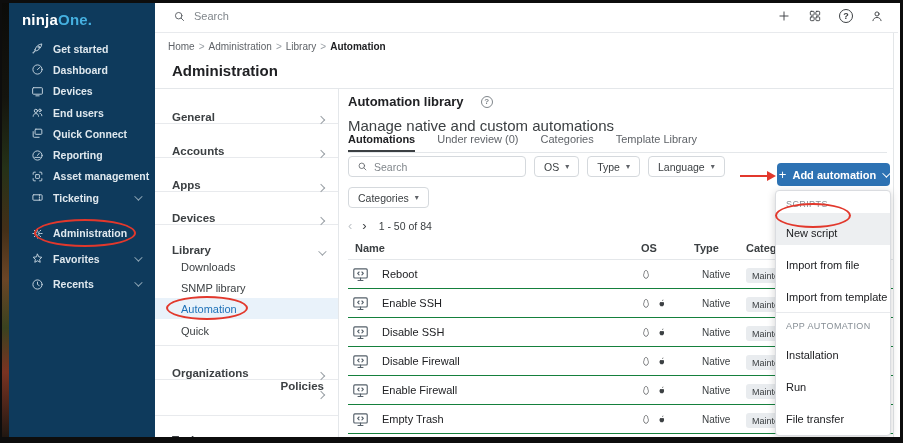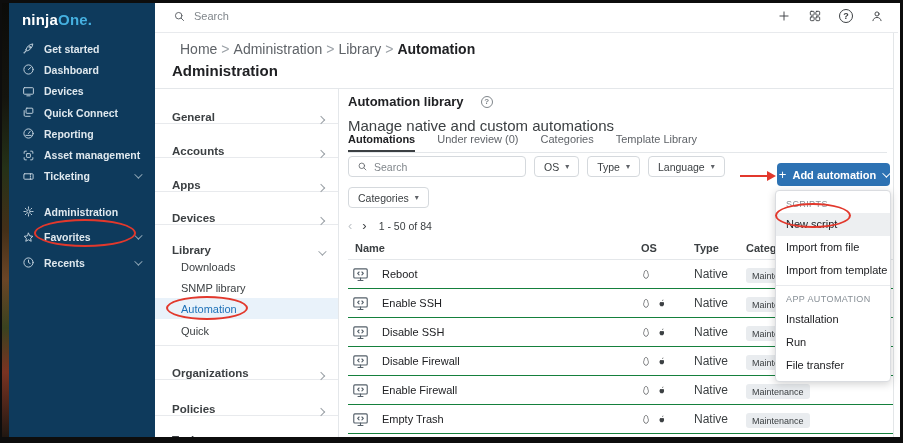--- a/index.html
+++ b/index.html
@@ -9,39 +9,39 @@
 
   
   .wallpaper { position:absolute; left:0; top:0; width:9px; height:100%;
     background:linear-gradient(180deg,#0b0b09 0%,#14140e 22%,#253117 38%,#432f18 52%,#6b4526 63%,#3a421f 74%,#7a3322 84%,#181510 100%); }
 
   
   .sidebar { position:absolute; left:9px; top:0; width:146px; height:100%; background:#0e3a5c; color:#dfe8ee; overflow:hidden; }
   .logo { padding:11px 0 0 13px; font-size:15px; font-weight:700; letter-spacing:.2px; height:38px; }
   .logo .p1 { color:#ffffff; }
   .logo .p2 { color:#45b0e0; }
-  .nav-item { display:flex; align-items:center; height:21.3px; padding-left:13px; gap:9px; cursor:pointer; }
+  .nav-item { display:flex; align-items:center; height:21.3px; padding-left:22px; gap:9px; cursor:pointer; }
   .nav-item .lbl { font-size:10.5px; font-weight:600; color:#dfe8ee; white-space:nowrap; }
   .nav-item svg { width:13px; height:13px; stroke:#c2d2dd; stroke-width:1.8; fill:none; stroke-linecap:round; stroke-linejoin:round; flex:0 0 auto; }
   .nav-spacer { height:12px; }
   .nav-item.tall { height:25.5px; }
   .chev-d { margin-left:auto; margin-right:15px; width:6px; height:6px; border-right:1.4px solid #8ea6b6; border-bottom:1.4px solid #8ea6b6; transform:rotate(45deg) translateY(-2px); }
 
   
   .topbar { position:absolute; left:155px; top:0; width:743px; height:33px; background:#fff; border-bottom:1px solid #e8eaed; display:flex; align-items:center; }
   .tb-search { display:flex; align-items:center; gap:8px; padding-left:18px; flex:1; }
   .tb-search svg { width:13px; height:13px; stroke:#5f6368; stroke-width:1.8; fill:none; stroke-linecap:round; }
   .tb-search input { border:none; outline:none; font-size:11px; color:#202124; width:300px; font-family:inherit; }
   .tb-search input::placeholder { color:#80868b; }
   .tb-icons { display:flex; align-items:center; gap:17px; padding-right:14px; color:#3c4043; }
   .tb-icons svg { width:14px; height:14px; stroke:#3c4043; stroke-width:1.6; fill:none; stroke-linecap:round; cursor:pointer; }
   .help-circle { width:14px; height:14px; border:1.3px solid #3c4043; border-radius:50%; font-size:9px; font-weight:700; display:flex; align-items:center; justify-content:center; cursor:pointer; }
 
   
-  .breadcrumb { position:absolute; left:180px; top:41px; font-size:14px; color:#5f6368; white-space:nowrap; }
+  .breadcrumb { position:absolute; left:168px; top:41px; font-size:10px; color:#5f6368; white-space:nowrap; }
   .breadcrumb .sep { margin:0 4px; color:#9aa0a6; }
   .breadcrumb .current { color:#202124; font-weight:700; }
   .page-title { position:absolute; left:172px; top:62px; font-size:15px; font-weight:700; color:#202124; }
   .hdiv { position:absolute; left:155px; top:88px; width:738px; border-top:1px solid #e4e7ea; }
   .vdiv { position:absolute; left:338px; top:89px; height:354px; border-left:1px solid #e4e7ea; }
   .scroll-gutter { position:absolute; left:893px; top:33px; height:404px; width:5px; background:#fff; border-left:1px solid #e3e6e8; }
 
   
   .secnav { position:absolute; left:155px; top:89px; width:183px; height:354px; background:#fff; overflow:hidden; }
   .sn-item { display:flex; align-items:flex-end; padding:0 14px 0 17px; border-bottom:1px solid #e8eaed; cursor:pointer; }
@@ -79,30 +79,30 @@
   .tbl { position:absolute; left:9px; top:147px; right:0; }
   .trow { display:grid; grid-template-columns:293px 53px 52px 1fr; align-items:center; }
   .thead { height:24px; border-bottom:1px solid #e4e7ea; font-size:11px; font-weight:700; color:#3c4043; }
   .thead .c-name { padding-left:7px; }
   .tr { height:29px; border-bottom:1px solid #15803d; }
   .c-namecell { display:flex; align-items:center; gap:12px; padding-left:3px; }
   .c-namecell svg.mon { width:19px; height:17px; stroke:#55606a; stroke-width:1.6; fill:none; stroke-linecap:round; stroke-linejoin:round; }
   .c-namecell .nm { font-size:11px; color:#202124; }
   .os-icons { display:flex; gap:6px; align-items:center; }
   .os-icons svg { width:10px; height:11px; fill:#3c4043; }
-  .c-type { font-size:12px; color:#3c4043; }
+  .c-type { font-size:10px; color:#3c4043;margin-left:8px; }
   .badge { display:inline-block; background:#e9ecef; color:#3c4043; font-size:9px; padding:2.5px 6px; border-radius:3px; white-space:nowrap; }
 
   
   .add-btn { position:absolute; left:777px; top:163px; width:113px; height:23px; background:#2d72b3; border-radius:4px; color:#fff; display:flex; align-items:center; justify-content:center; gap:6px; font-size:11px; font-weight:700; cursor:pointer; z-index:30; }
   .add-btn .plus { font-size:13px; font-weight:400; }
   .add-btn .chev { width:6px; height:6px; border-right:1.5px solid #fff; border-bottom:1.5px solid #fff; transform:rotate(45deg) translateY(-2px); }
   .dropdown { position:absolute; left:775px; top:190px; width:116px; background:#fff; border:1px solid #dadce0; border-radius:4px; box-shadow:0 2px 8px rgba(0,0,0,.18); z-index:30; padding-bottom:4px; }
   .dd-header { font-size:9px; font-weight:400; color:#878f96; letter-spacing:.4px; padding:8px 10px 4px; }
-  .dd-item { font-size:11px; color:#202124; padding:5px 10px 6px; cursor:pointer; white-space:nowrap; }
+  .dd-item { font-size:11px; color:#202124; padding:14px 10px 6px; cursor:pointer; white-space:nowrap; }
   .dd-item.hl { background:#edeff1; }
   .dd-div { border-top:1px solid #e8eaed; margin:3px 0 0; }
 
   
   .oval { position:absolute; border:2px solid #e2382c; border-radius:50%; z-index:40; pointer-events:none; }
   .oval-admin { left:34px; top:219px; width:102px; height:28px; }
   .oval-automation { left:166px; top:296px; width:82px; height:24px; }
   .oval-newscript { left:775px; top:203px; width:76px; height:25px; }
   .arrow { position:absolute; left:740px; top:171px; width:36px; height:10px; z-index:40; pointer-events:none; }
   .arrow .shaft { position:absolute; left:0; top:3.5px; width:28px; height:2.6px; background:#e2382c; }
@@ -135,20 +135,29 @@
     </div>
     <div class="nav-item">
       <svg viewBox="0 0 24 24">
           <rect x="3" y="5" width="18" height="12" rx="1.5"></rect>
           <path d="M9 20h6"></path>
         </svg>
       <span class="lbl">Devices</span>
     </div>
     <div class="nav-item">
       <svg viewBox="0 0 24 24">
+          <circle cx="9" cy="9" r="3"></circle>
+          <path d="M4 19c0-3 2-5 5-5s5 2 5 5"></path>
+          <circle cx="16.5" cy="8" r="2.3"></circle>
+          <path d="M16.5 13.5c2.3.3 3.5 2 3.5 4.5"></path>
+        </svg>
+      <span class="lbl">End users</span>
+    </div>
+    <div class="nav-item">
+      <svg viewBox="0 0 24 24">
           <rect x="7.5" y="4" width="12.5" height="9.5" rx="1.5"></rect>
           <path d="M4 8.5V17a2 2 0 0 0 2 2h9"></path>
         </svg>
       <span class="lbl">Quick Connect</span>
     </div>
     <div class="nav-item">
       <svg viewBox="0 0 24 24">
           <circle cx="12" cy="12" r="8.5"></circle>
           <path d="M12 12l3.5-4.5M7 15.5h10"></path>
         </svg>
@@ -252,21 +261,21 @@
         </div>
       <div class="sn-child">Downloads</div>
       <div class="sn-child">SNMP library</div>
       <div class="sn-child active">Automation</div>
       <div class="sn-child" style="height:23px;">Quick</div>
     </div>
     <div class="sn-item" style="height:34px;">
         <span class="lbl">Organizations</span>
         <span class="chev-r"></span>
       </div>
-    <div class="sn-item" style="height:36px;">
+    <div class="sn-item" style="height:36px;flex-direction:column;">
         <span class="lbl">Policies</span>
         <span class="chev-r"></span>
       </div>
     <div class="sn-item no-border" style="height:30px;">
         <span class="lbl">Tasks</span>
       </div>
   </div>
   <div class="vdiv"></div>
 
   <div class="main">

